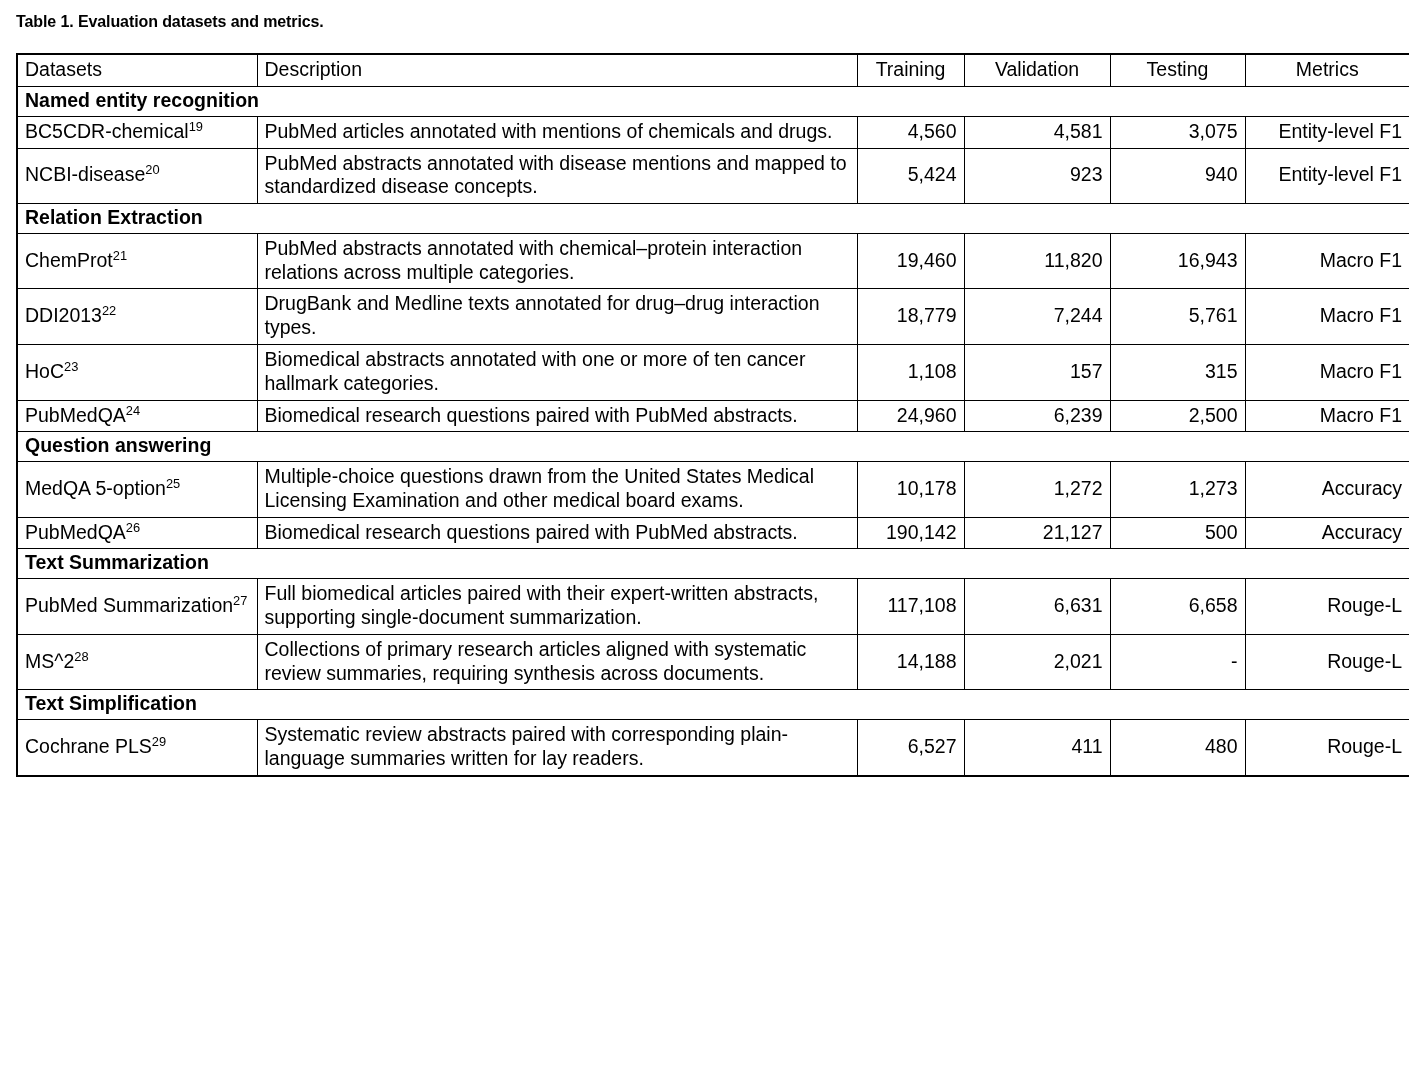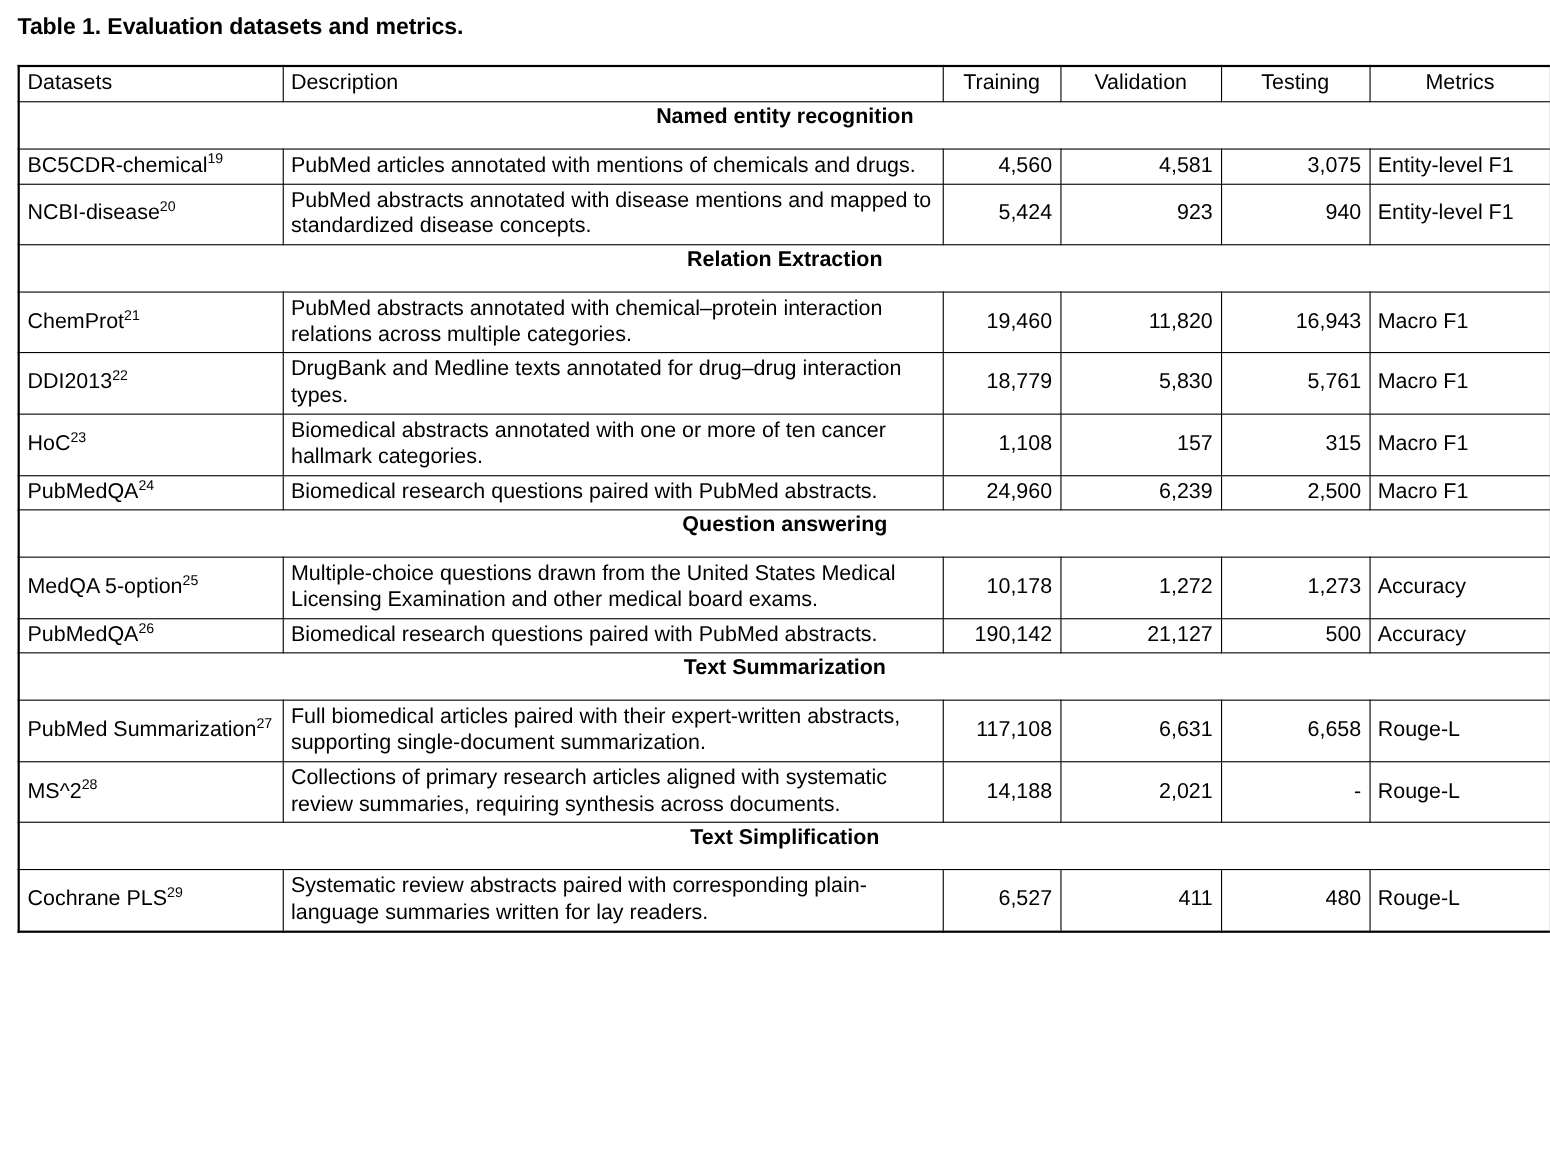--- a/index.html
+++ b/index.html
@@ -12,21 +12,21 @@
     height: 1066px;
     font-family: "Liberation Sans", sans-serif;
     color: #000000;
     overflow: hidden;
   }
   .page {
     padding: 8px 6px 0 8px;
     box-sizing: border-box;
   }
   .table-caption {
-    font-size: 21px;
+    font-size: 16px;
     font-weight: bold;
     letter-spacing: -0.1px;
     margin: 4px 0 0 8px;
     line-height: 1.2;
   }
   table.eval-table {
     border-collapse: collapse;
     table-layout: fixed;
     width: 1393px;
     margin-top: 22px;
@@ -46,38 +46,38 @@
     font-weight: normal;
     text-align: left;
     padding-top: 2px;
     padding-bottom: 3px;
   }
   thead th.center {
     text-align: center;
   }
   tr.section-row td {
     font-weight: bold;
-    text-align: center;
+    text-align: left;
     padding-top: 2px;
-    padding-bottom: 16px;
+    padding-bottom: 3px;
   }
   td.dataset-cell {
     text-align: left;
     vertical-align: middle;
   }
   td.desc-cell {
     text-align: left;
     vertical-align: middle;
   }
   td.num-cell {
     text-align: right;
     vertical-align: middle;
   }
   td.metric-cell {
-    text-align: left;
+    text-align: right;
     vertical-align: middle;
   }
   sup {
     font-size: 0.66em;
     vertical-align: super;
     line-height: 0;
   }
   col.c-dataset { width: 240px; }
   col.c-desc    { width: 600px; }
   col.c-train   { width: 107px; }
@@ -139,21 +139,21 @@
           <td class="desc-cell">PubMed abstracts annotated with chemical–protein interaction relations across multiple categories.</td>
           <td class="num-cell">19,460</td>
           <td class="num-cell">11,820</td>
           <td class="num-cell">16,943</td>
           <td class="metric-cell">Macro F1</td>
         </tr>
         <tr>
           <td class="dataset-cell"><span>DDI2013</span><sup>22</sup></td>
           <td class="desc-cell">DrugBank and Medline texts annotated for drug–drug interaction types.</td>
           <td class="num-cell">18,779</td>
-          <td class="num-cell">5,830</td>
+          <td class="num-cell">7,244</td>
           <td class="num-cell">5,761</td>
           <td class="metric-cell">Macro F1</td>
         </tr>
         <tr>
           <td class="dataset-cell"><span>HoC</span><sup>23</sup></td>
           <td class="desc-cell">Biomedical abstracts annotated with one or more of ten cancer hallmark categories.</td>
           <td class="num-cell">1,108</td>
           <td class="num-cell">157</td>
           <td class="num-cell">315</td>
           <td class="metric-cell">Macro F1</td>

